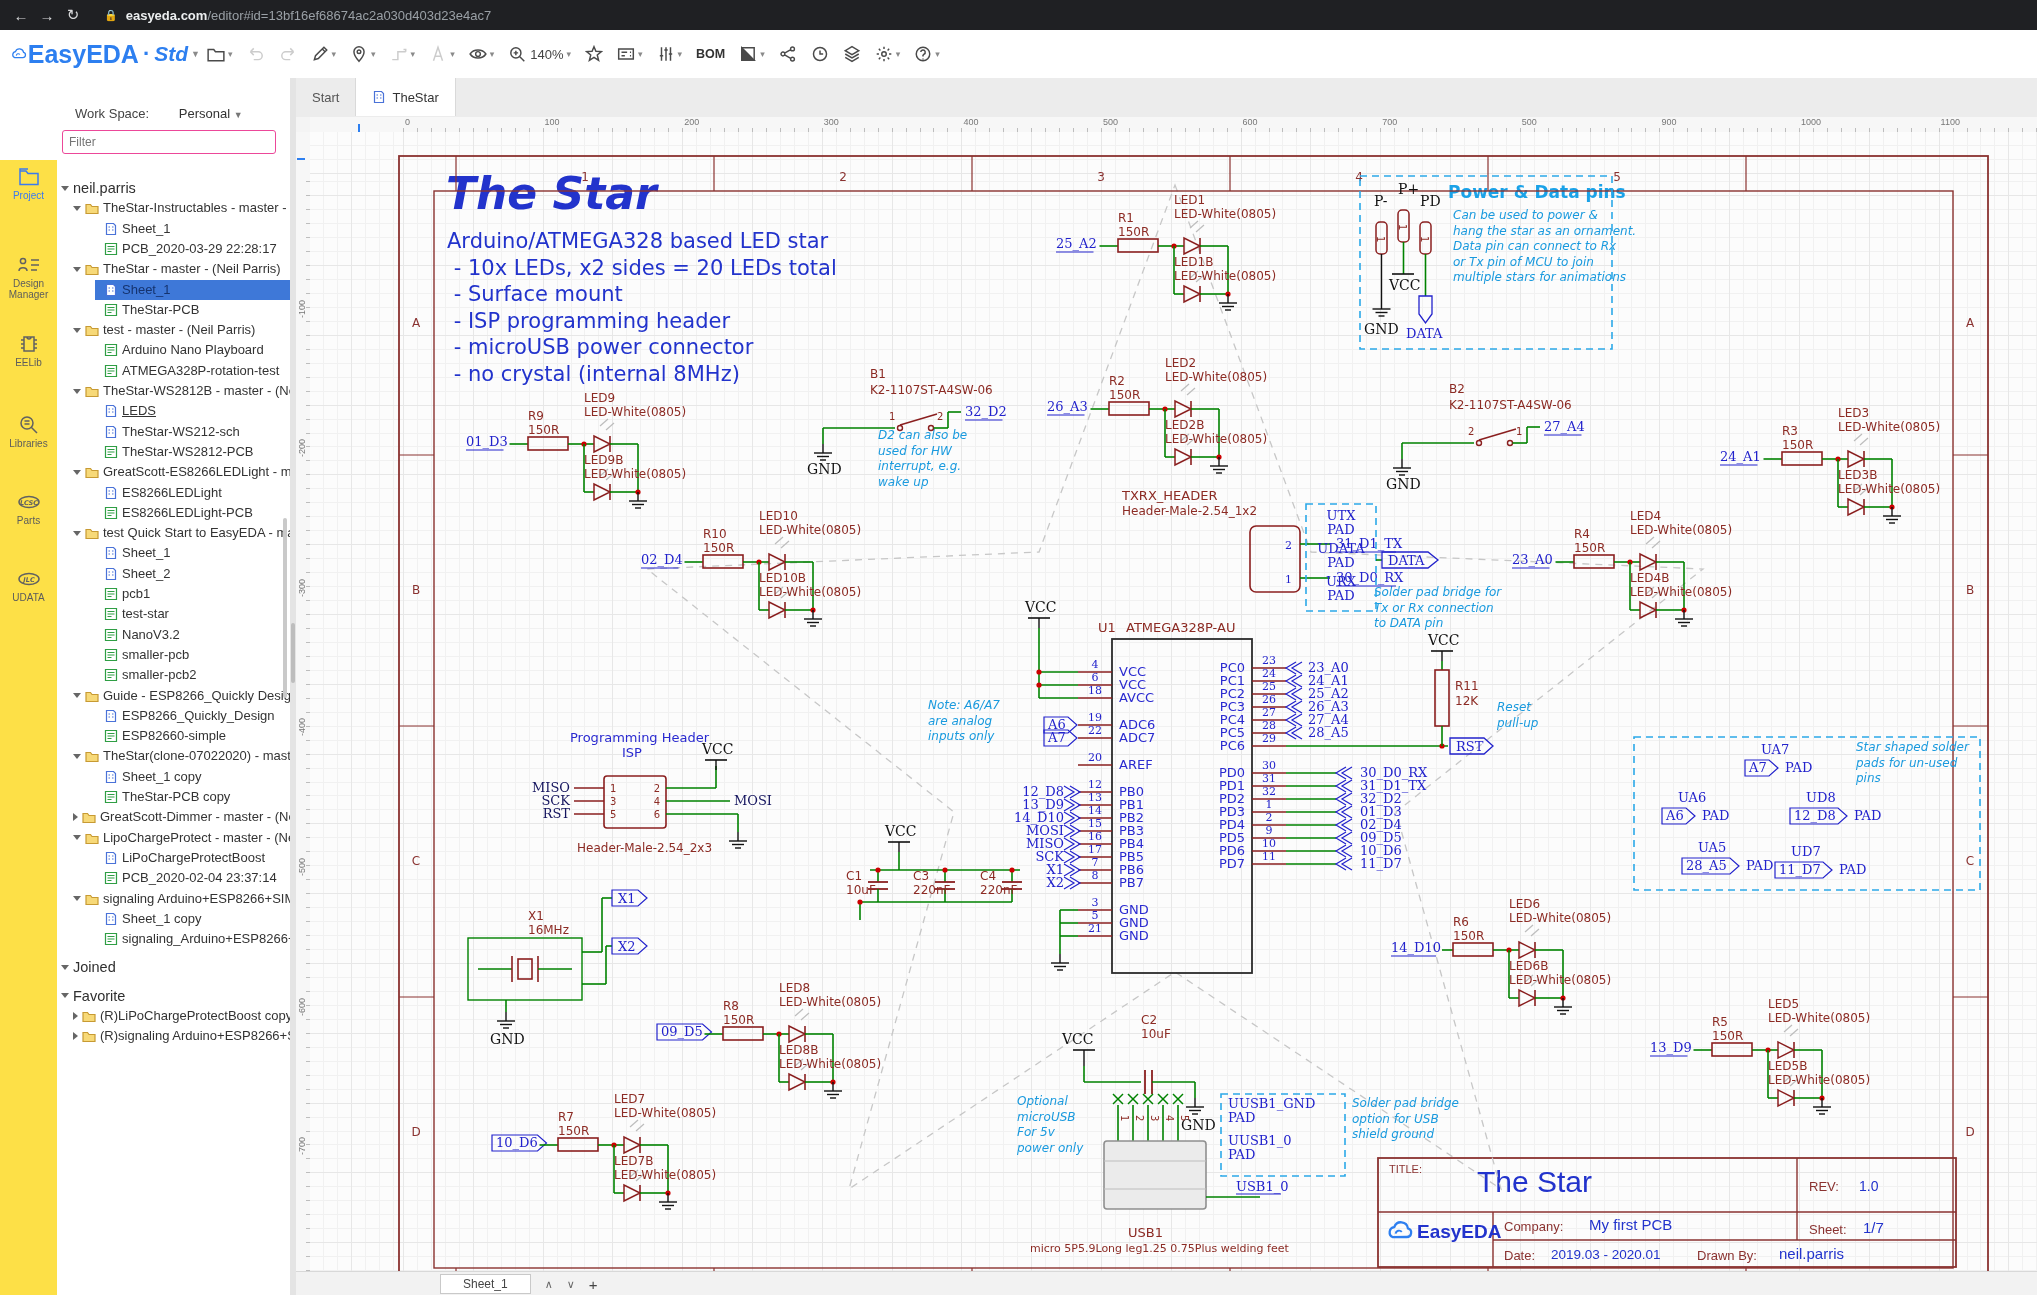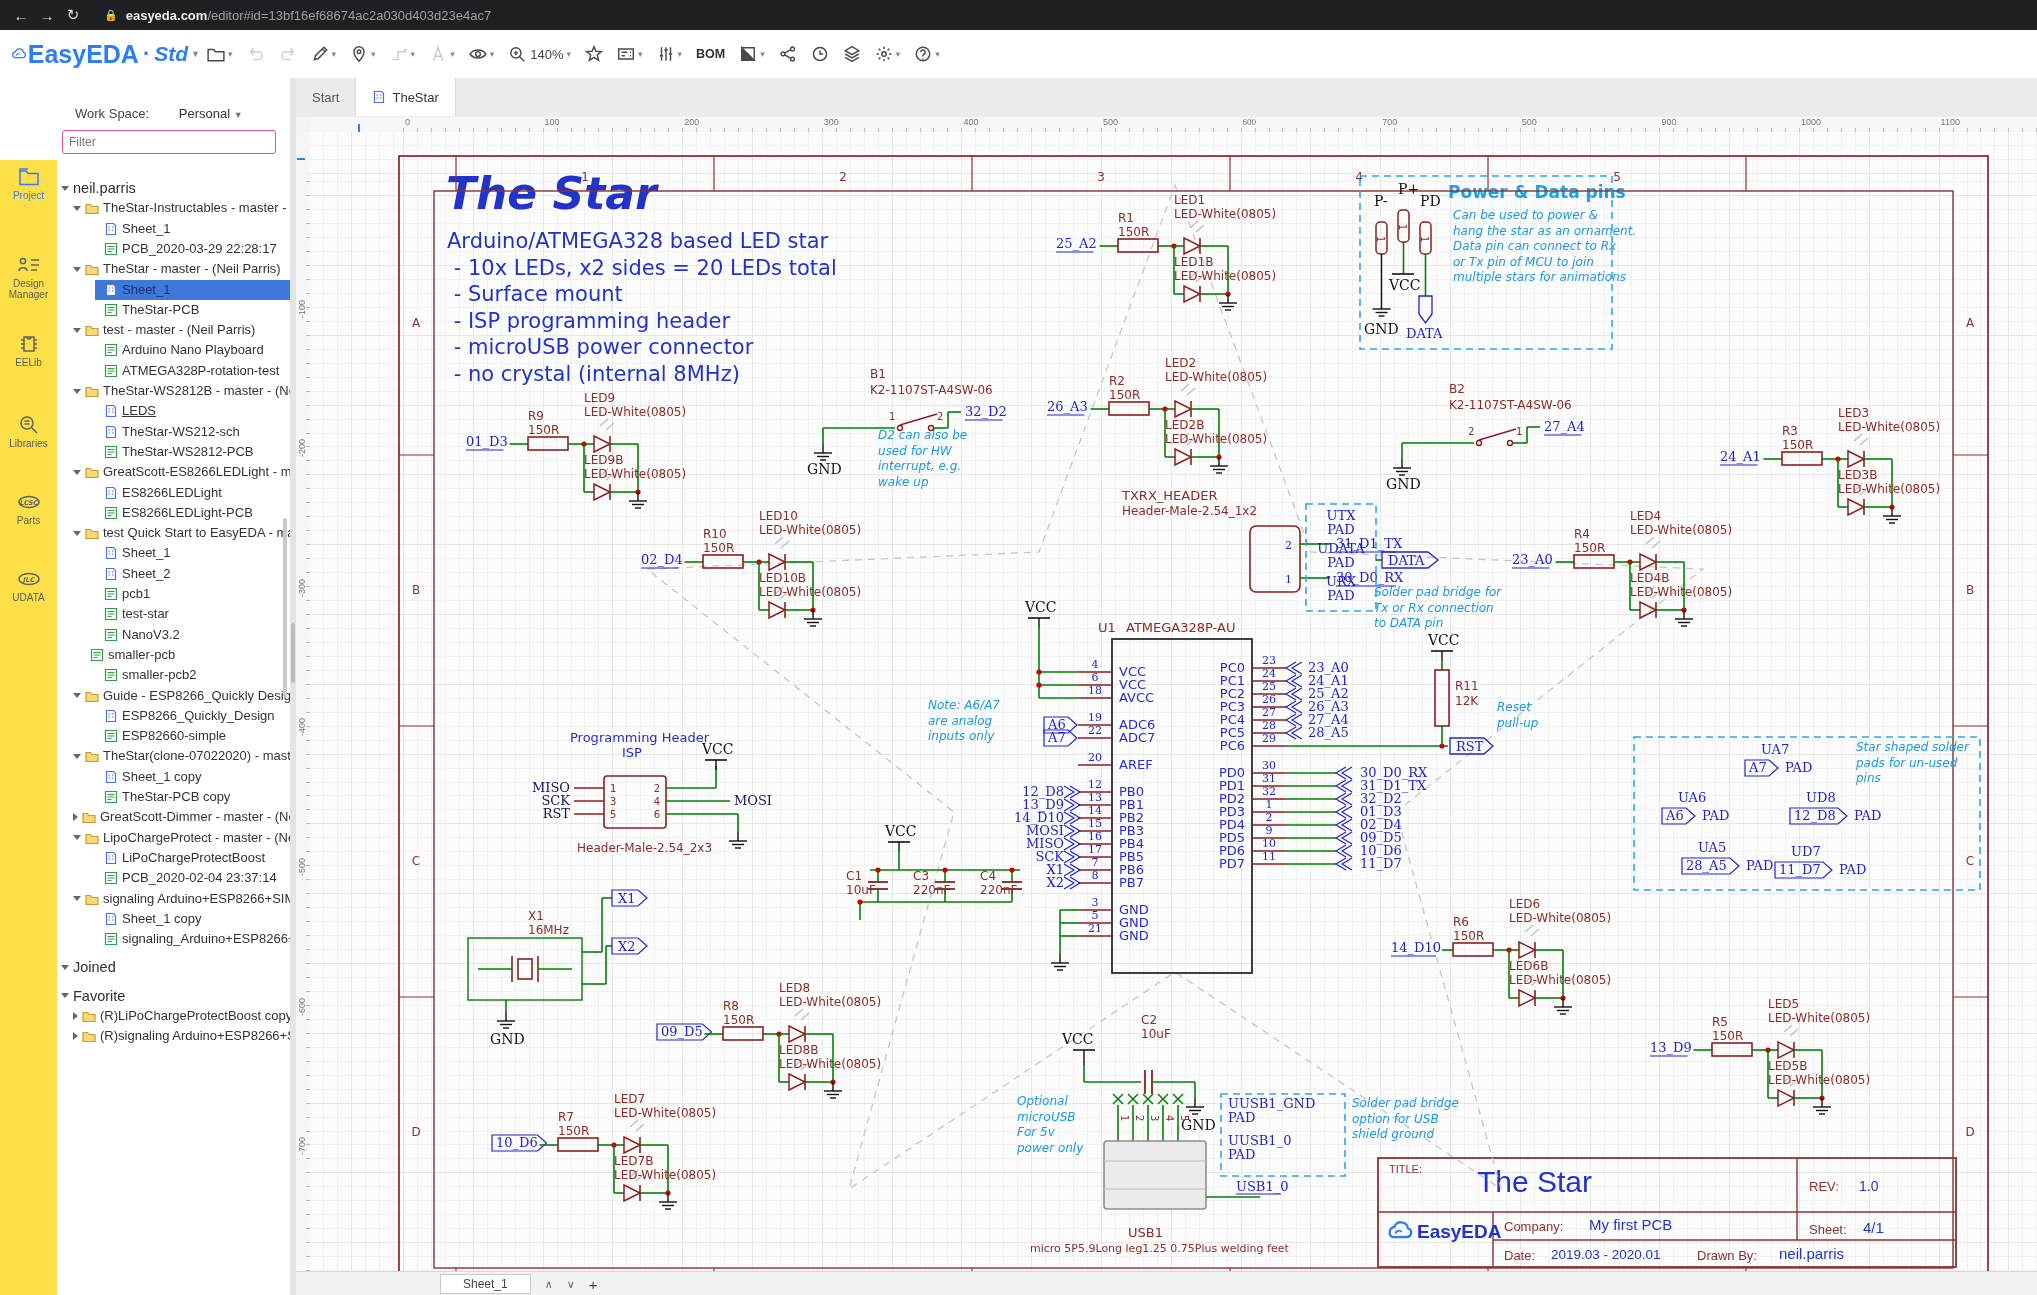--- a/index.html
+++ b/index.html
@@ -491,21 +491,21 @@
       <div class="trow" style="top: 454.6px; left: 38px;">
         <span style="width: 9px;"></span>
         <span class="ticon">
           <svg width="14" height="14" viewBox="0 0 14 14">
             <path d="M1.5,1.5 h11 v11 h-11 z" stroke="#2f9e44" fill="#fff" stroke-width="1.2"></path>
             <path d="M3.5,4.5 h7 M3.5,7 h7 M3.5,9.5 h4" stroke="#2f9e44" fill="none" stroke-width="1.2"></path>
           </svg>
         </span>
         <span>NanoV3.2</span>
       </div>
-      <div class="trow" style="top: 474.9px; left: 24px;">
+      <div class="trow" style="top: 474.9px; left: 38px;">
         <span style="width: 9px;"></span>
         <span class="ticon">
           <svg width="14" height="14" viewBox="0 0 14 14">
             <path d="M1.5,1.5 h11 v11 h-11 z" stroke="#2f9e44" fill="#fff" stroke-width="1.2"></path>
             <path d="M3.5,4.5 h7 M3.5,7 h7 M3.5,9.5 h4" stroke="#2f9e44" fill="none" stroke-width="1.2"></path>
           </svg>
         </span>
         <span>smaller-pcb</span>
       </div>
       <div class="trow" style="top: 495.2px; left: 38px;">
@@ -692,21 +692,21 @@
   </div>
 
 <div id="corner"></div>
 <div id="hruler">
     <span style="left: 95px;">0</span>
     <span style="left: 234.6px;">100</span>
     <span style="left: 374.2px;">200</span>
     <span style="left: 513.8px;">300</span>
     <span style="left: 653.4px;">400</span>
     <span style="left: 793px;">500</span>
-    <span style="left: 932.6px; font-family: Liberation Serif, serif;">600</span>
+    <span style="left: 932.6px;">600</span>
     <span style="left: 1072.2px;">700</span>
     <span style="left: 1211.8px;">500</span>
     <span style="left: 1351.4px;">900</span>
     <span style="left: 1491px;">1000</span>
     <span style="left: 1630.6px;">1100</span>
   </div>
 <div id="vruler">
     <span style="top: 167.6px;">-100</span>
     <span style="top: 307.2px;">-200</span>
     <span style="top: 446.8px;">-300</span>
@@ -743,21 +743,21 @@
     <div style="left:8px;top:62px;">
       <svg width="30" height="24" viewBox="0 0 34 26">
         <path d="M9,20 a6,6 0 0 1 1.5,-11.5 a8,8 0 0 1 15.5,1.5 a5,5 0 0 1 -1.5,9.8 z" fill="none" stroke="#2d7ff0" stroke-width="2.6"></path>
         <path d="M12,16 a4,4 0 0 1 7,-2" fill="none" stroke="#2d7ff0" stroke-width="2.2"></path>
       </svg>
     </div>
     <div class="tb-blue" style="left:40px;top:64px;font-size:19px;font-weight:bold;">EasyEDA</div>
     <div class="tb-maroon" style="left:127px;top:62px;font-size:13px;">Company:</div>
     <div class="tb-blue" style="left:212px;top:59px;font-size:15px;">My first PCB</div>
     <div class="tb-maroon" style="left:432px;top:65px;font-size:13px;">Sheet:</div>
-    <div class="tb-blue" style="left:486px;top:62px;font-size:15px;">4/1</div>
+    <div class="tb-blue" style="left:486px;top:62px;font-size:15px;">1/7</div>
     <div class="tb-maroon" style="left:127px;top:91px;font-size:13px;">Date:</div>
     <div class="tb-blue" style="left:174px;top:90px;font-size:13.5px;">2019.03 - 2020.01</div>
     <div class="tb-maroon" style="left:320px;top:91px;font-size:13px;text-align:right;">Drawn By:</div>
     <div class="tb-blue" style="left:402px;top:88px;font-size:15px;">neil.parris</div>
   </div>
 <svg width="1727" height="1139" style="left: 0px; top: 0px;">
       <polygon points="865,53 1001,420 1393,437 1086,680 1191,1057 865,840 539,1057 644,680 337,437 729,420" fill="none" stroke="#c7c7c7" stroke-width="1.3" stroke-dasharray="7,6"></polygon>
     </svg>
     <svg width="1727" height="1139" style="left: 0px; top: 0px;">
       <rect x="89" y="24" width="1589" height="1134" stroke="#8a3230" fill="none" stroke-width="1.8"></rect>

